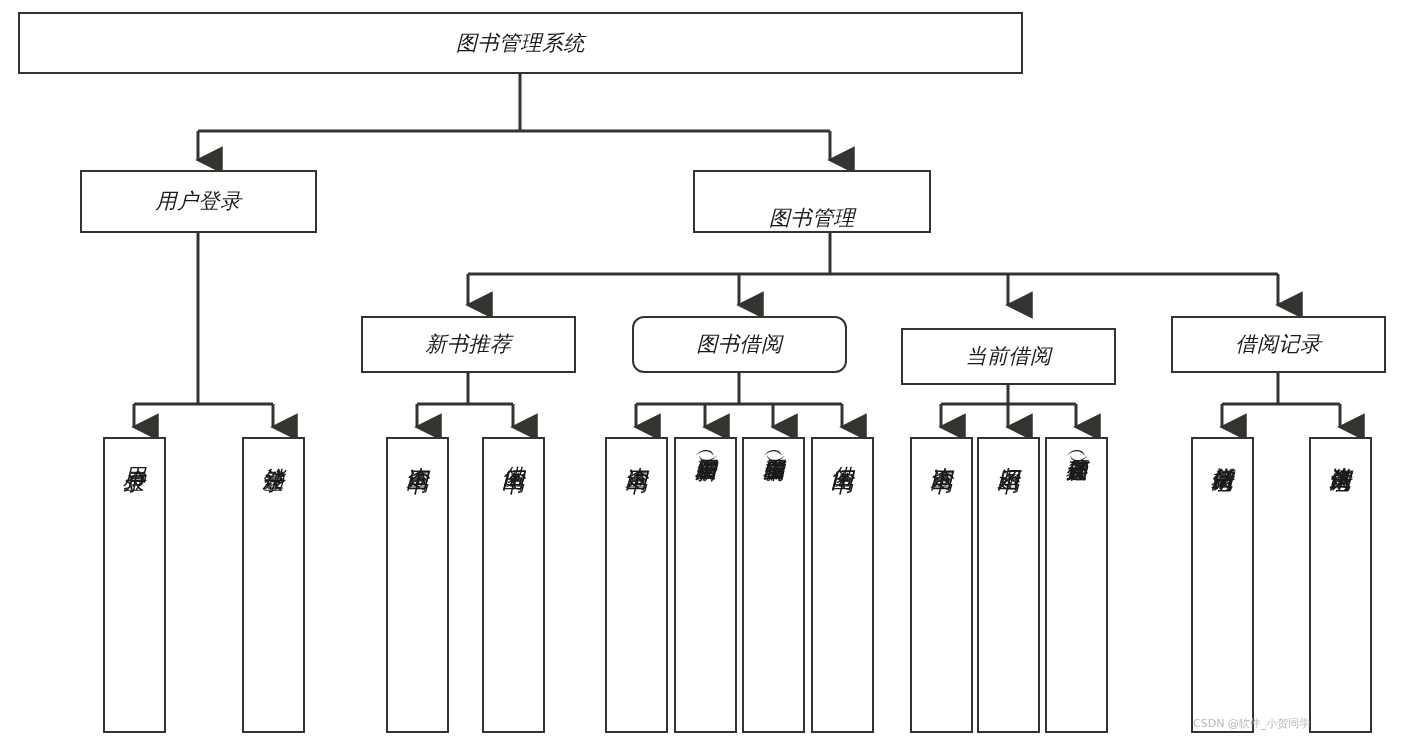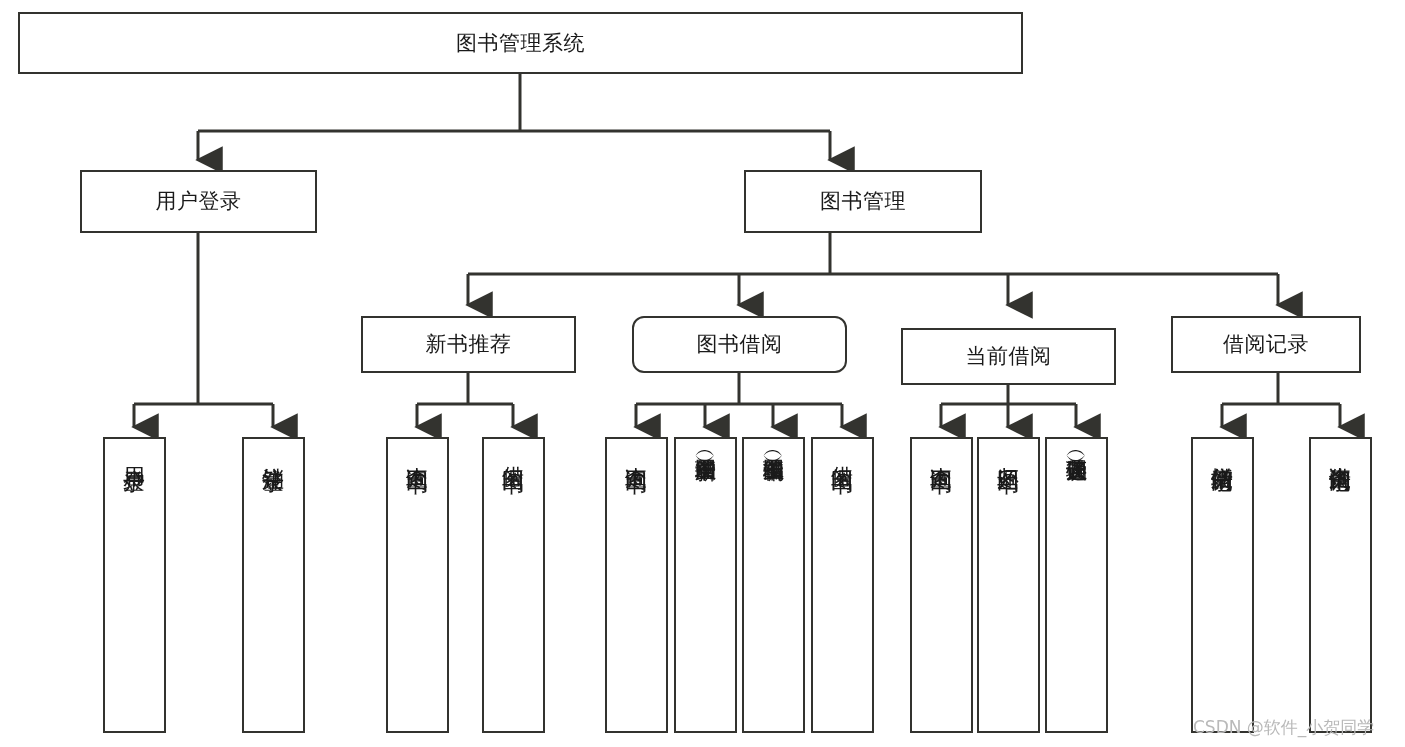--- a/index.html
+++ b/index.html
@@ -35,20 +35,21 @@
     align-items: center;
     justify-content: center;
     color: #1a1a1a;
     z-index: 2;
   }
   .node .label {
     display: block;
     text-align: center;
     line-height: 1.18;
     letter-spacing: 0.5px;
+    font-style: italic;
   }
   
   .node.horiz .label {
     font-size: 21px;
     white-space: nowrap;
   }
   
   .node.vert {
     align-items: flex-start;
     padding-top: 10px;
@@ -60,21 +61,21 @@
     line-height: 1.05;
     letter-spacing: 2px;
     max-height: 275px;
     white-space: nowrap;
   }
   .node.vert.tall .label {
     max-height: 285px;
   }
   .watermark {
     position: absolute;
-    font-size: 17px;
+    font-size: 11px;
     color: #b9b9b9;
     white-space: nowrap;
     z-index: 5;
   }
 </style>
 </head>
 <body>
 
 <div id="canvas">
 
@@ -131,37 +132,37 @@
   </svg>
 
   <div class="node horiz" style="left:18px; top:12px; width:1005px; height:62px;">
     <span class="label">图书管理系统</span>
   </div>
 
   <div class="node horiz" style="left:80px; top:170px; width:237px; height:63px;">
     <span class="label">用户登录</span>
   </div>
 
-  <div class="node horiz" style="left:744px; top:170px; width:238px; height:63px;">
+  <div class="node horiz" style="left:693px; top:170px; width:238px; height:63px;align-items:flex-end;">
     <span class="label">图书管理</span>
   </div>
 
   <div class="node horiz" style="left:361px; top:316px; width:215px; height:57px;">
     <span class="label">新书推荐</span>
   </div>
 
   <div class="node horiz" style="left:632px; top:316px; width:215px; height:57px;border-radius:12px;">
     <span class="label">图书借阅</span>
   </div>
 
   <div class="node horiz" style="left:901px; top:316px; width:215px; height:57px;margin-top:12px;">
     <span class="label">当前借阅</span>
   </div>
 
-  <div class="node horiz" style="left:1171px; top:316px; width:190px; height:57px;">
+  <div class="node horiz" style="left:1171px; top:316px; width:215px; height:57px;">
     <span class="label">借阅记录</span>
   </div>
 
   <div class="node vert" style="left:103px; top:437px; width:63px; height:296px;">
     <span class="label">用户登录</span>
   </div>
 
   <div class="node vert" style="left:242px; top:437px; width:63px; height:296px;">
     <span class="label">注销登录</span>
   </div>

